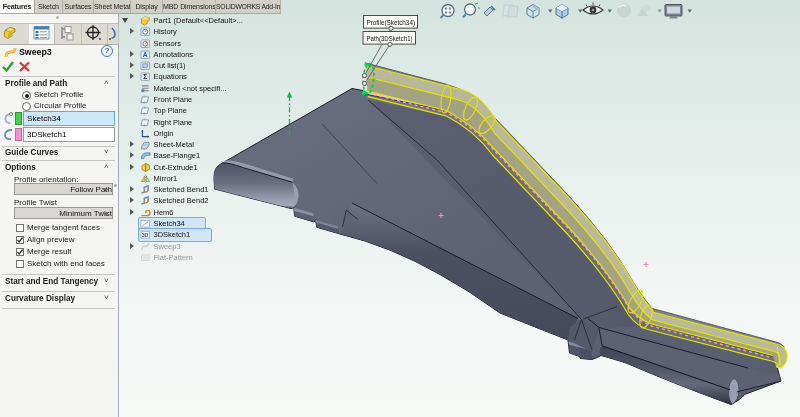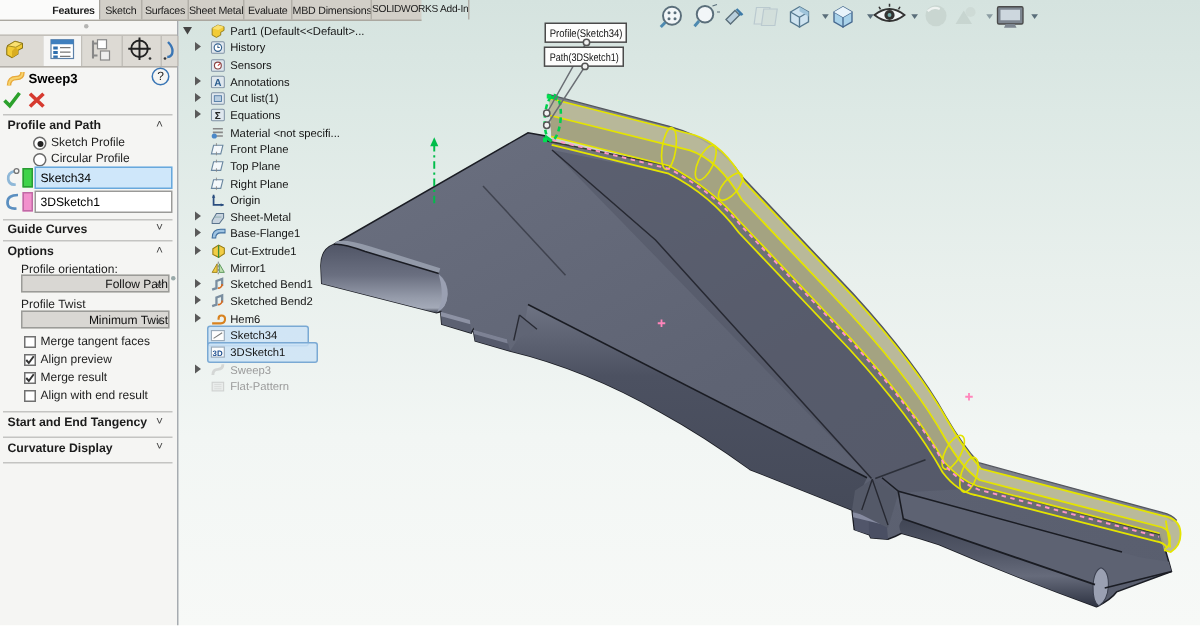--- a/index.html
+++ b/index.html
@@ -3,21 +3,21 @@
 <style>
   html,body{margin:0;padding:0;}
   body{width:800px;height:417px;overflow:hidden;font-family:"Liberation Sans",sans-serif;position:relative;background:#fff;}
   #canvas{position:absolute;left:119px;top:0;width:681px;height:417px;
     background:linear-gradient(180deg,#d5e3df 0%,#dde9e5 18%,#e9f0ed 45%,#f2f6f4 70%,#f7f9f7 100%);}
   #svg{position:absolute;left:0;top:0;z-index:2;}
   
   #tabbar{position:absolute;left:0;top:0;width:281px;height:13px;background:#d2cfc8;z-index:6;
     border-bottom:1px solid #aaa79f;}
   .tab{position:absolute;top:0;height:13px;font-size:7.1px;color:#1d1d1d;text-align:center;line-height:14px;
-    border-right:1px solid #b2afa8;white-space:nowrap;overflow:hidden;letter-spacing:-0.15px;padding-left:32px;}
+    border-right:1px solid #b2afa8;white-space:nowrap;overflow:hidden;letter-spacing:-0.15px;}
   .tab.active{background:#fbfbfa;font-weight:bold;border-right:1px solid #a5a29b;}
   
   #panel{position:absolute;left:0;top:14px;width:118px;height:403px;background:#f5f5f3;z-index:5;
     border-right:1px solid #a6abb0;}
   .seph{position:absolute;left:2px;width:113px;height:1px;background:#c4c4c2;}
   .hdr{position:absolute;left:5px;font-size:8.2px;font-weight:bold;color:#1c1c1c;}
   .chev{position:absolute;left:104px;font-size:8px;color:#444;}
   .lbl{position:absolute;font-size:8px;color:#1c1c1c;}
   .ddown{position:absolute;left:14px;width:99px;height:12px;background:#d9d7d3;border:1px solid #9b9b98;
      font-size:8px;color:#111;line-height:12px;padding-left:4px;box-sizing:border-box;text-align:right;}
@@ -222,21 +222,21 @@
       </g>
       <path d="M687.5,9.5 l4.5,0 -2.25,3.2 z" fill="#5a6e7a"></path>
     </g>
 </svg>
 
 <div id="tabbar">
   <div class="tab active" style="left:0;width:34px;">Features</div>
   <div class="tab" style="left:35px;width:27px;">Sketch</div>
   <div class="tab" style="left:63px;width:30px;">Surfaces</div>
   <div class="tab" style="left:94px;width:36px;">Sheet Metal</div>
-  <div class="tab" style="left:131px;width:31px;">Evaluate</div>
+  <div class="tab" style="left:131px;width:31px;">Display</div>
   <div class="tab" style="left:163px;width:52px;">MBD Dimensions</div>
   <div class="tab" style="left:216px;width:64px;font-size:6.8px;letter-spacing:-0.2px;">SOLIDWORKS Add-Ins</div>
 </div>
 
 <div id="panel">
     <div style="position:absolute;left:56px;top:2px;width:3px;height:3px;border-radius:50%;background:#b5b5b3;"></div>
     <div style="position:absolute;left:0;top:9px;width:118px;height:20px;background:#dddad4;border-top:1px solid #c2bfb9;border-bottom:1px solid #b3b0aa;">
       <div style="position:absolute;left:0px;top:0;width:28.5px;height:20px;border-right:1px solid #c2bfb9;"></div>
       <div style="position:absolute;left:28.5px;top:0;width:25.5px;height:20px;border-right:1px solid #c2bfb9;background:#f6f6f5;"></div>
       <div style="position:absolute;left:54px;top:0;width:27px;height:20px;border-right:1px solid #c2bfb9;"></div>
@@ -309,21 +309,21 @@
     <svg style="position:absolute;left:16px;top:222px;" width="8" height="8" viewBox="0 0 8 8">
       <path d="M1.5,4 L3.2,6 L6.5,1.5" fill="none" stroke="#333" stroke-width="1.3"></path>
     </svg>
     <div class="lbl" style="left:27px;top:221px;">Align preview</div>
     <div class="cb" style="top:234px;"></div>
     <svg style="position:absolute;left:16px;top:234px;" width="8" height="8" viewBox="0 0 8 8">
       <path d="M1.5,4 L3.2,6 L6.5,1.5" fill="none" stroke="#333" stroke-width="1.3"></path>
     </svg>
     <div class="lbl" style="left:27px;top:233px;">Merge result</div>
     <div class="cb" style="top:246px;"></div>
-    <div class="lbl" style="left:27px;top:245px;">Align with end result</div>
+    <div class="lbl" style="left:27px;top:245px;">Sketch with end faces</div>
     <div class="seph" style="top:260px;"></div>
     <div class="hdr" style="top:263px;">Start and End Tangency</div>
     <div class="chev" style="top:262px;">˅</div>
     <div class="seph" style="top:277px;"></div>
     <div class="hdr" style="top:280px;">Curvature Display</div>
     <div class="chev" style="top:279px;">˅</div>
     <div class="seph" style="top:294px;"></div>
     <div style="position:absolute;left:114px;top:170px;width:3px;height:3px;border-radius:50%;background:#9aa;"></div>
   </div>
 

